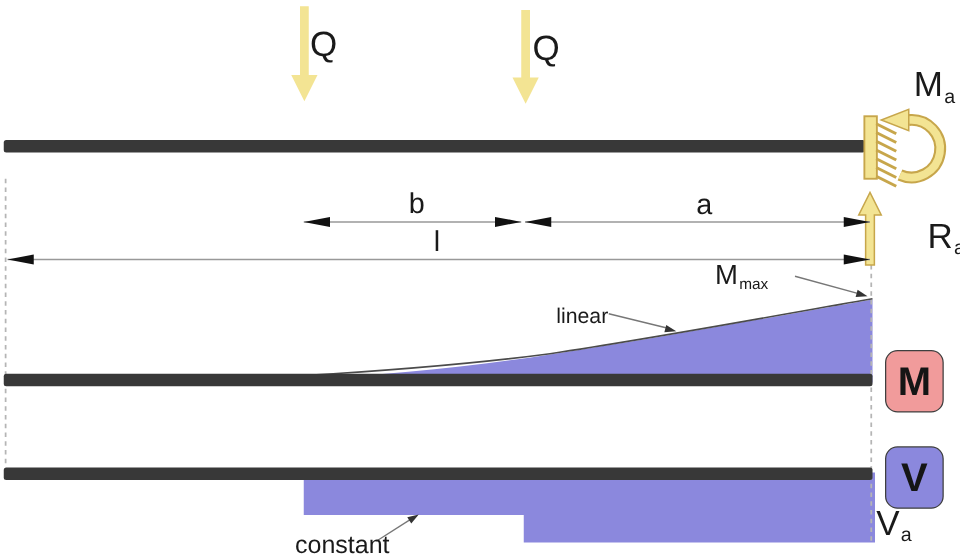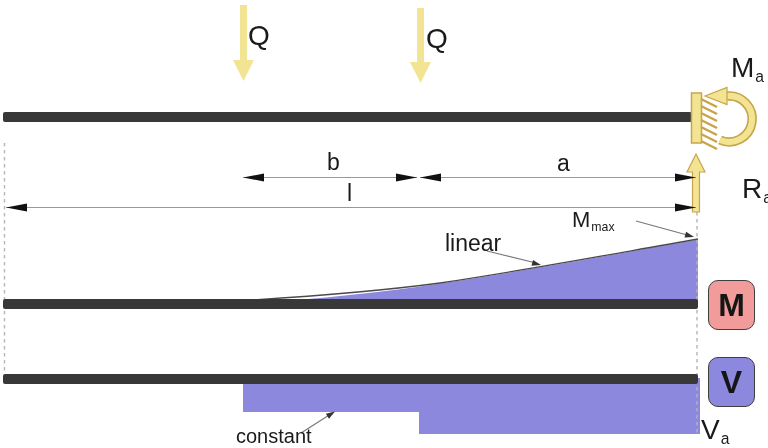--- a/index.html
+++ b/index.html
@@ -106,24 +106,24 @@
   <span class="lbl big" style="left:731px;top:54px"><span>M</span><span class="sub">a</span></span>
 
   <span class="lbl big" style="left:742px;top:175px"><span>R</span><span class="sub">a</span></span>
 
   <span class="lbl mid" style="left:327px;top:151px">b</span>
   <span class="lbl mid" style="left:557px;top:152px">a</span>
   <span class="lbl mid" style="left:347px;top:182px">l</span>
 
   <span class="lbl mmax" style="left:572px;top:209px"><span>M</span><span class="sub">max</span></span>
 
-  <span class="lbl note" style="left:445px;top:232px;font-size:23px">linear</span>
+  <span class="lbl note" style="left:445px;top:244px;font-size:17px">linear</span>
   <span class="lbl note" style="left:236px;top:426px">constant</span>
 
-  <span class="lbl big" style="left:701px;top:416px"><span>V</span><span class="sub">a</span></span>
+  <span class="lbl big" style="left:701px;top:405px"><span>V</span><span class="sub">a</span></span>
 
   <div class="badge badge-m" style="left:708px;top:280px">
       <span>M</span>
     </div>
   <div class="badge badge-v" style="left:708px;top:357px">
       <span>V</span>
     </div>
 
 </div>
 

